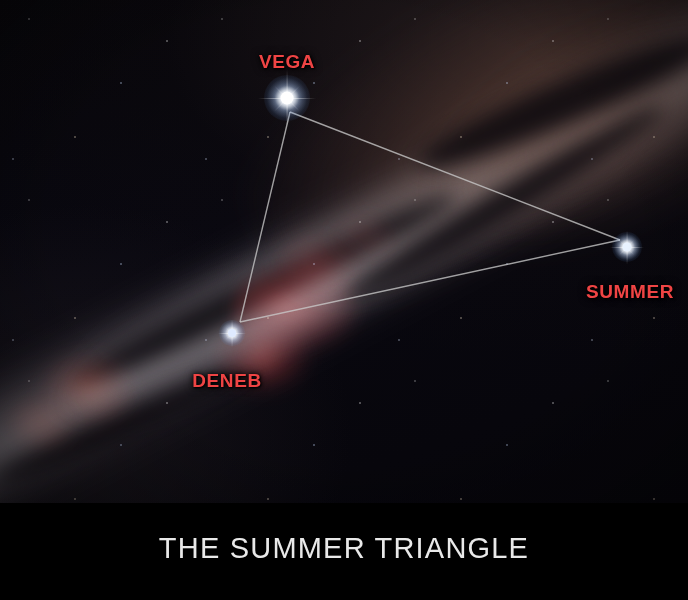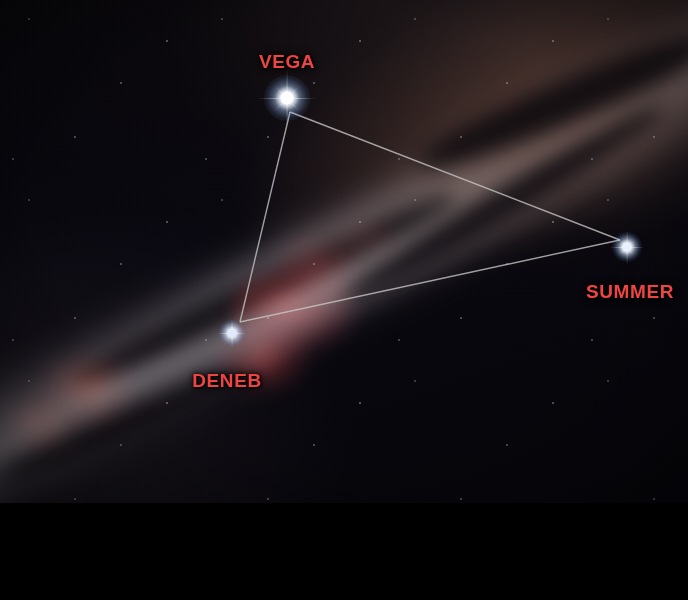--- a/index.html
+++ b/index.html
@@ -342,14 +342,17 @@
         </div>
       </div>
 
     <div class="vignette"></div>
 
     <div class="star-label" id="label-0" style="left: 287px; top: 62px;">VEGA</div>
     <div class="star-label" id="label-1" style="left: 630px; top: 292px;">SUMMER</div>
     <div class="star-label" id="label-2" style="left: 227px; top: 381px;">DENEB</div>
   </div>
 
+  <div id="caption-bar">
+    <div id="caption-text">THE SUMMER TRIANGLE</div>
+  </div>
 
 </div>
 
 </body></html>

